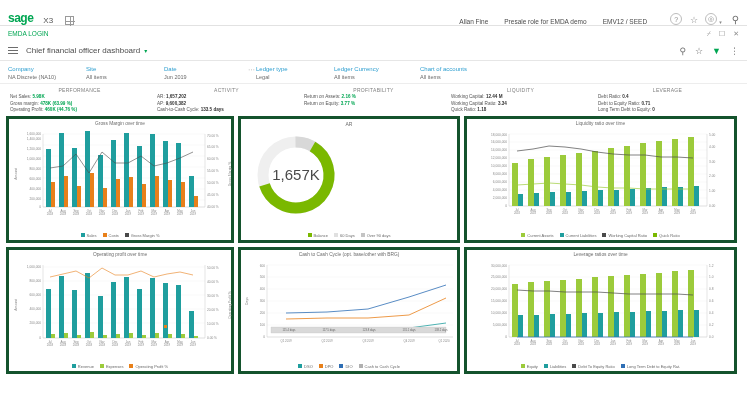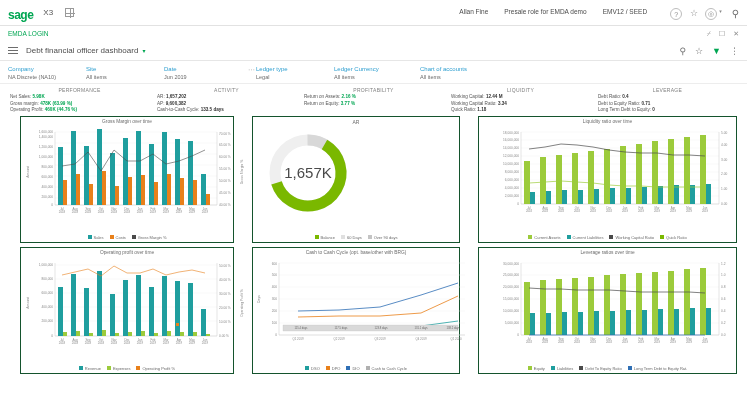--- a/index.html
+++ b/index.html
@@ -9,23 +9,23 @@
     font-family: "Liberation Sans", sans-serif;
     font-size: 6px;
     color: #333;
     background: #fff;
     overflow: hidden;
   }
   .app { width:747px; height:420px; position:relative; background:#fff; }
 
   
   .topbar {
-    height: 26px; display:flex; align-items:flex-start;
+    height: 26px; display:flex; align-items:flex-end;
     border-bottom:1px solid #e2e2e2; background:#fff;
-    padding: 8px 8px;
+    padding: 0 8px;
   }
   .sage-logo {
     font-size: 12px; font-weight:bold; color:#00a652;
     letter-spacing:-0.5px; margin-right:10px;
   }
   .x3 { font-size:8px; color:#555; margin-right:12px; }
   .grid-icon { width:9px; height:9px; border:1px solid #9a9a9a; position:relative; }
   .grid-icon:before, .grid-icon:after {
     content:""; position:absolute; background:#9a9a9a;
   }
@@ -91,22 +91,22 @@
   .kpi .row b { color:#333; }
   .kpi .row .g { color:#00a652; }
 
   
   .main { display:flex; padding:0 6px; gap:4px; height:258px; }
   .col { display:flex; flex-direction:column; gap:4px; }
   .col.left { width:228px; }
   .col.mid { width:222px; }
   .col.right { width:273px; }
   .card {
-    border:1px solid #14532d; background:#fff; position:relative;
-    display:flex; flex-direction:column;margin-left:14px;
+    border:3px solid #14532d; background:#fff; position:relative;
+    display:flex; flex-direction:column;
   }
   .card .ctitle {
     font-size:4.8px; color:#6c6c6c; text-align:center; padding:2px 0 0 0;
   }
   .card .cbody { flex:1; position:relative; }
   .legend {
     display:flex; justify-content:center; gap:6px; padding:1px 0 2px 0;
     font-size:4px; color:#6a6a6a; flex-wrap:wrap;
   }
   .legend i {
@@ -154,21 +154,21 @@
       <span>✕</span>
     </div>
   </div>
 
   <div class="dashhdr">
     <div class="hamburger">
         <span></span>
         <span></span>
         <span></span>
       </div>
-    <div class="dash-title">Debt financial officer dashboard</div>
+    <div class="dash-title">Chief financial officer dashboard</div>
     <div class="dash-caret">▾</div>
     <div class="dash-right">
       <span class="i">⚲</span>
       <span class="i">☆</span>
       <span class="funnel">▼</span>
       <span class="i">⋮</span>
     </div>
   </div>
 
   <div class="filters">

